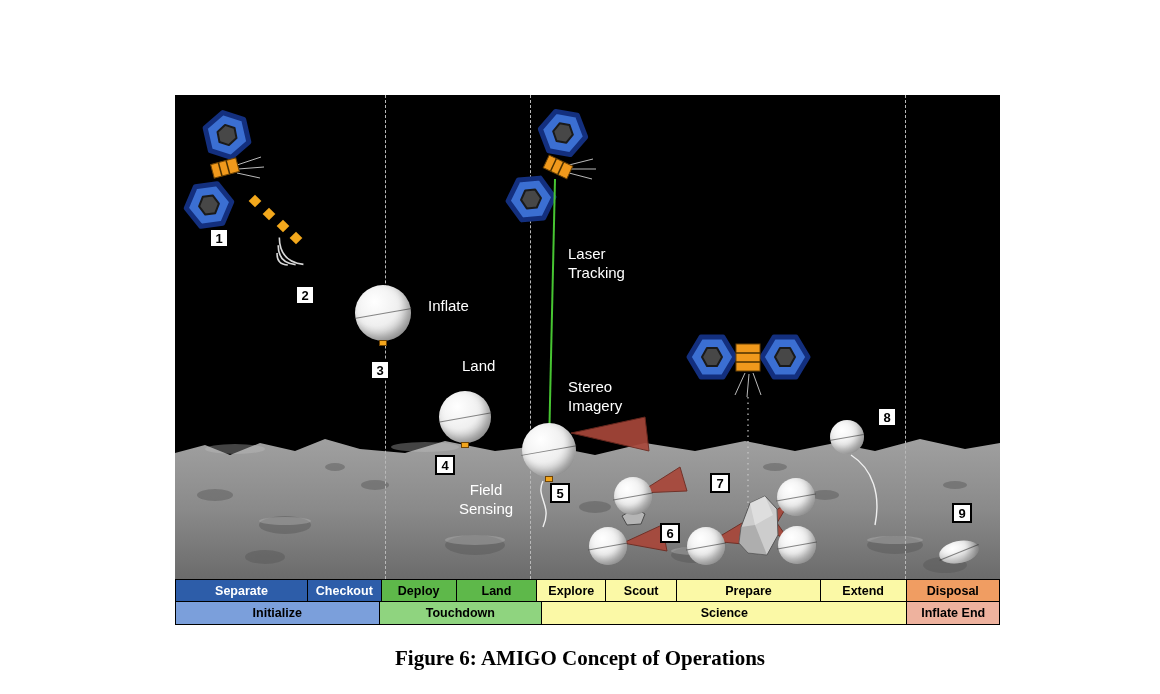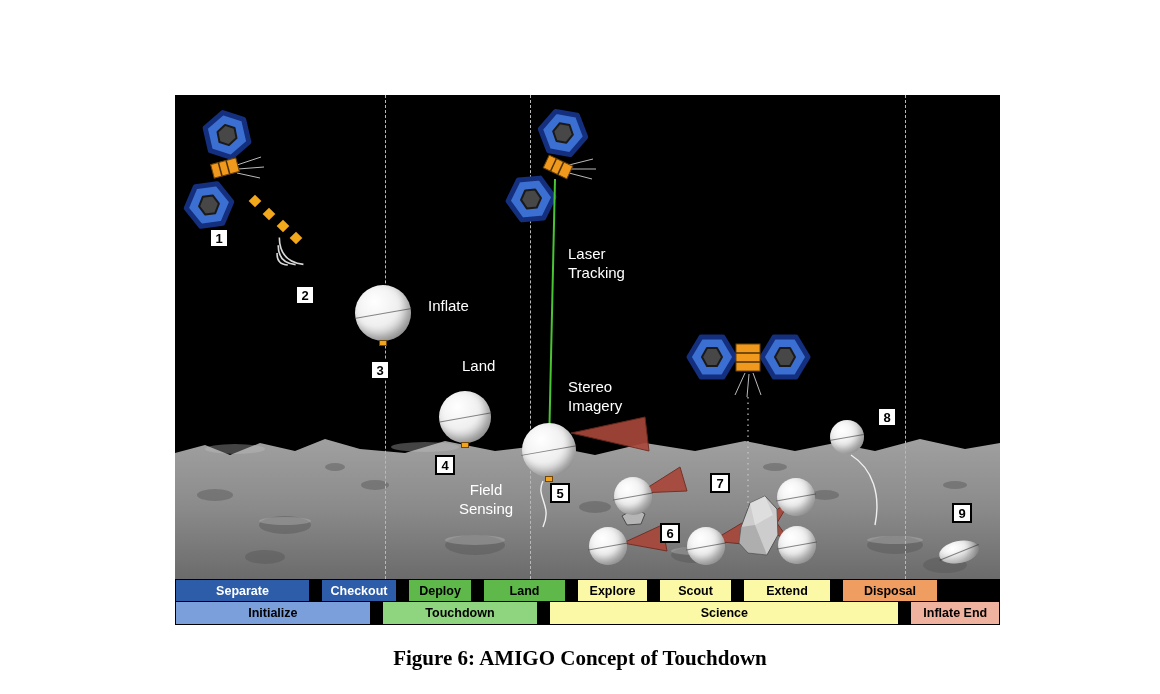--- a/index.html
+++ b/index.html
@@ -23,21 +23,21 @@
   }
   .payload{position:absolute;width:8px;height:6px;background:#f2a51c;border:1px solid #6f4404;box-sizing:border-box;}
   .marker{
     position:absolute;width:20px;height:20px;background:#fff;border:2px solid #000;
     box-sizing:border-box;color:#000;font-weight:bold;font-size:13px;
     display:flex;align-items:center;justify-content:center;line-height:1;
   }
   .label{position:absolute;color:#fff;font-size:15px;line-height:1.25;}
   .label.center{text-align:center;}
   .phasebar{position:absolute;left:0;right:0;bottom:0;height:46px;display:flex;flex-direction:column;}
-  .prow{display:flex;height:23px;gap:12px;}
+  .prow{display:flex;height:23px;}
   .pcell{
     box-sizing:border-box;border:1px solid #000;height:23px;
     display:flex;align-items:center;justify-content:center;
     font-size:12.5px;font-weight:bold;white-space:nowrap;overflow:hidden;
   }
   .pcell + .pcell{border-left:none;}
   .prow-2 .pcell{border-top:none;}
   .caption{
     position:absolute;left:0;right:0;top:646px;text-align:center;
     font-family:"Liberation Serif",serif;font-weight:bold;font-size:21px;color:#000;
@@ -214,29 +214,30 @@
     <div class="marker" style="left:485px;top:428px;">6</div>
     <div class="marker" style="left:535px;top:378px;">7</div>
     <div class="marker" style="left:702px;top:312px;">8</div>
     <div class="marker" style="left:777px;top:408px;">9</div>
   </div>
 
   <div class="phasebar">
     <div class="prow prow-1">
       <div class="pcell" style="width: 135px; background-color: rgb(45, 93, 169); color: rgb(255, 255, 255);">Separate</div>
       <div class="pcell" style="width: 75px; background-color: rgb(45, 93, 169); color: rgb(255, 255, 255); text-align: center;">Checkout</div>
-      <div class="pcell" style="width: 63px; background-color: rgb(94, 184, 74); color: rgb(0, 0, 0);">Deploy</div>
+      <div class="pcell" style="width: 76px; background-color: rgb(94, 184, 74); color: rgb(0, 0, 0);">Deploy</div>
       <div class="pcell" style="width: 82px; background-color: rgb(94, 184, 74); color: rgb(0, 0, 0);">Land</div>
       <div class="pcell" style="width: 70px; background-color: rgb(251, 249, 166); color: rgb(0, 0, 0);">Explore</div>
       <div class="pcell" style="width: 72px; background-color: rgb(251, 249, 166); color: rgb(0, 0, 0);">Scout</div>
+      <div class="pcell" style="width: 146px; background-color: rgb(251, 249, 166); color: rgb(0, 0, 0);">Prepare</div>
       <div class="pcell" style="width: 87px; background-color: rgb(251, 249, 166); color: rgb(0, 0, 0); text-align: right;">Extend</div>
       <div class="pcell" style="width: 95px; background-color: rgb(240, 157, 98); color: rgb(0, 0, 0);">Disposal</div>
     </div>
     <div class="prow prow-2">
       <div class="pcell" style="width: 210px; background-color: rgb(123, 159, 219); color: rgb(0, 0, 0);">Initialize</div>
       <div class="pcell" style="width: 167px; background-color: rgb(143, 212, 127); color: rgb(0, 0, 0);">Touchdown</div>
       <div class="pcell" style="width: 375px; background-color: rgb(251, 249, 166); color: rgb(0, 0, 0);">Science</div>
       <div class="pcell" style="width: 95px; background-color: rgb(238, 178, 158); color: rgb(0, 0, 0);">Inflate End</div>
     </div>
   </div>
 </div>
 
-<div class="caption">Figure 6: AMIGO Concept of Touchdown</div>
+<div class="caption">Figure 6: AMIGO Concept of Operations</div>
 
 </body></html>

